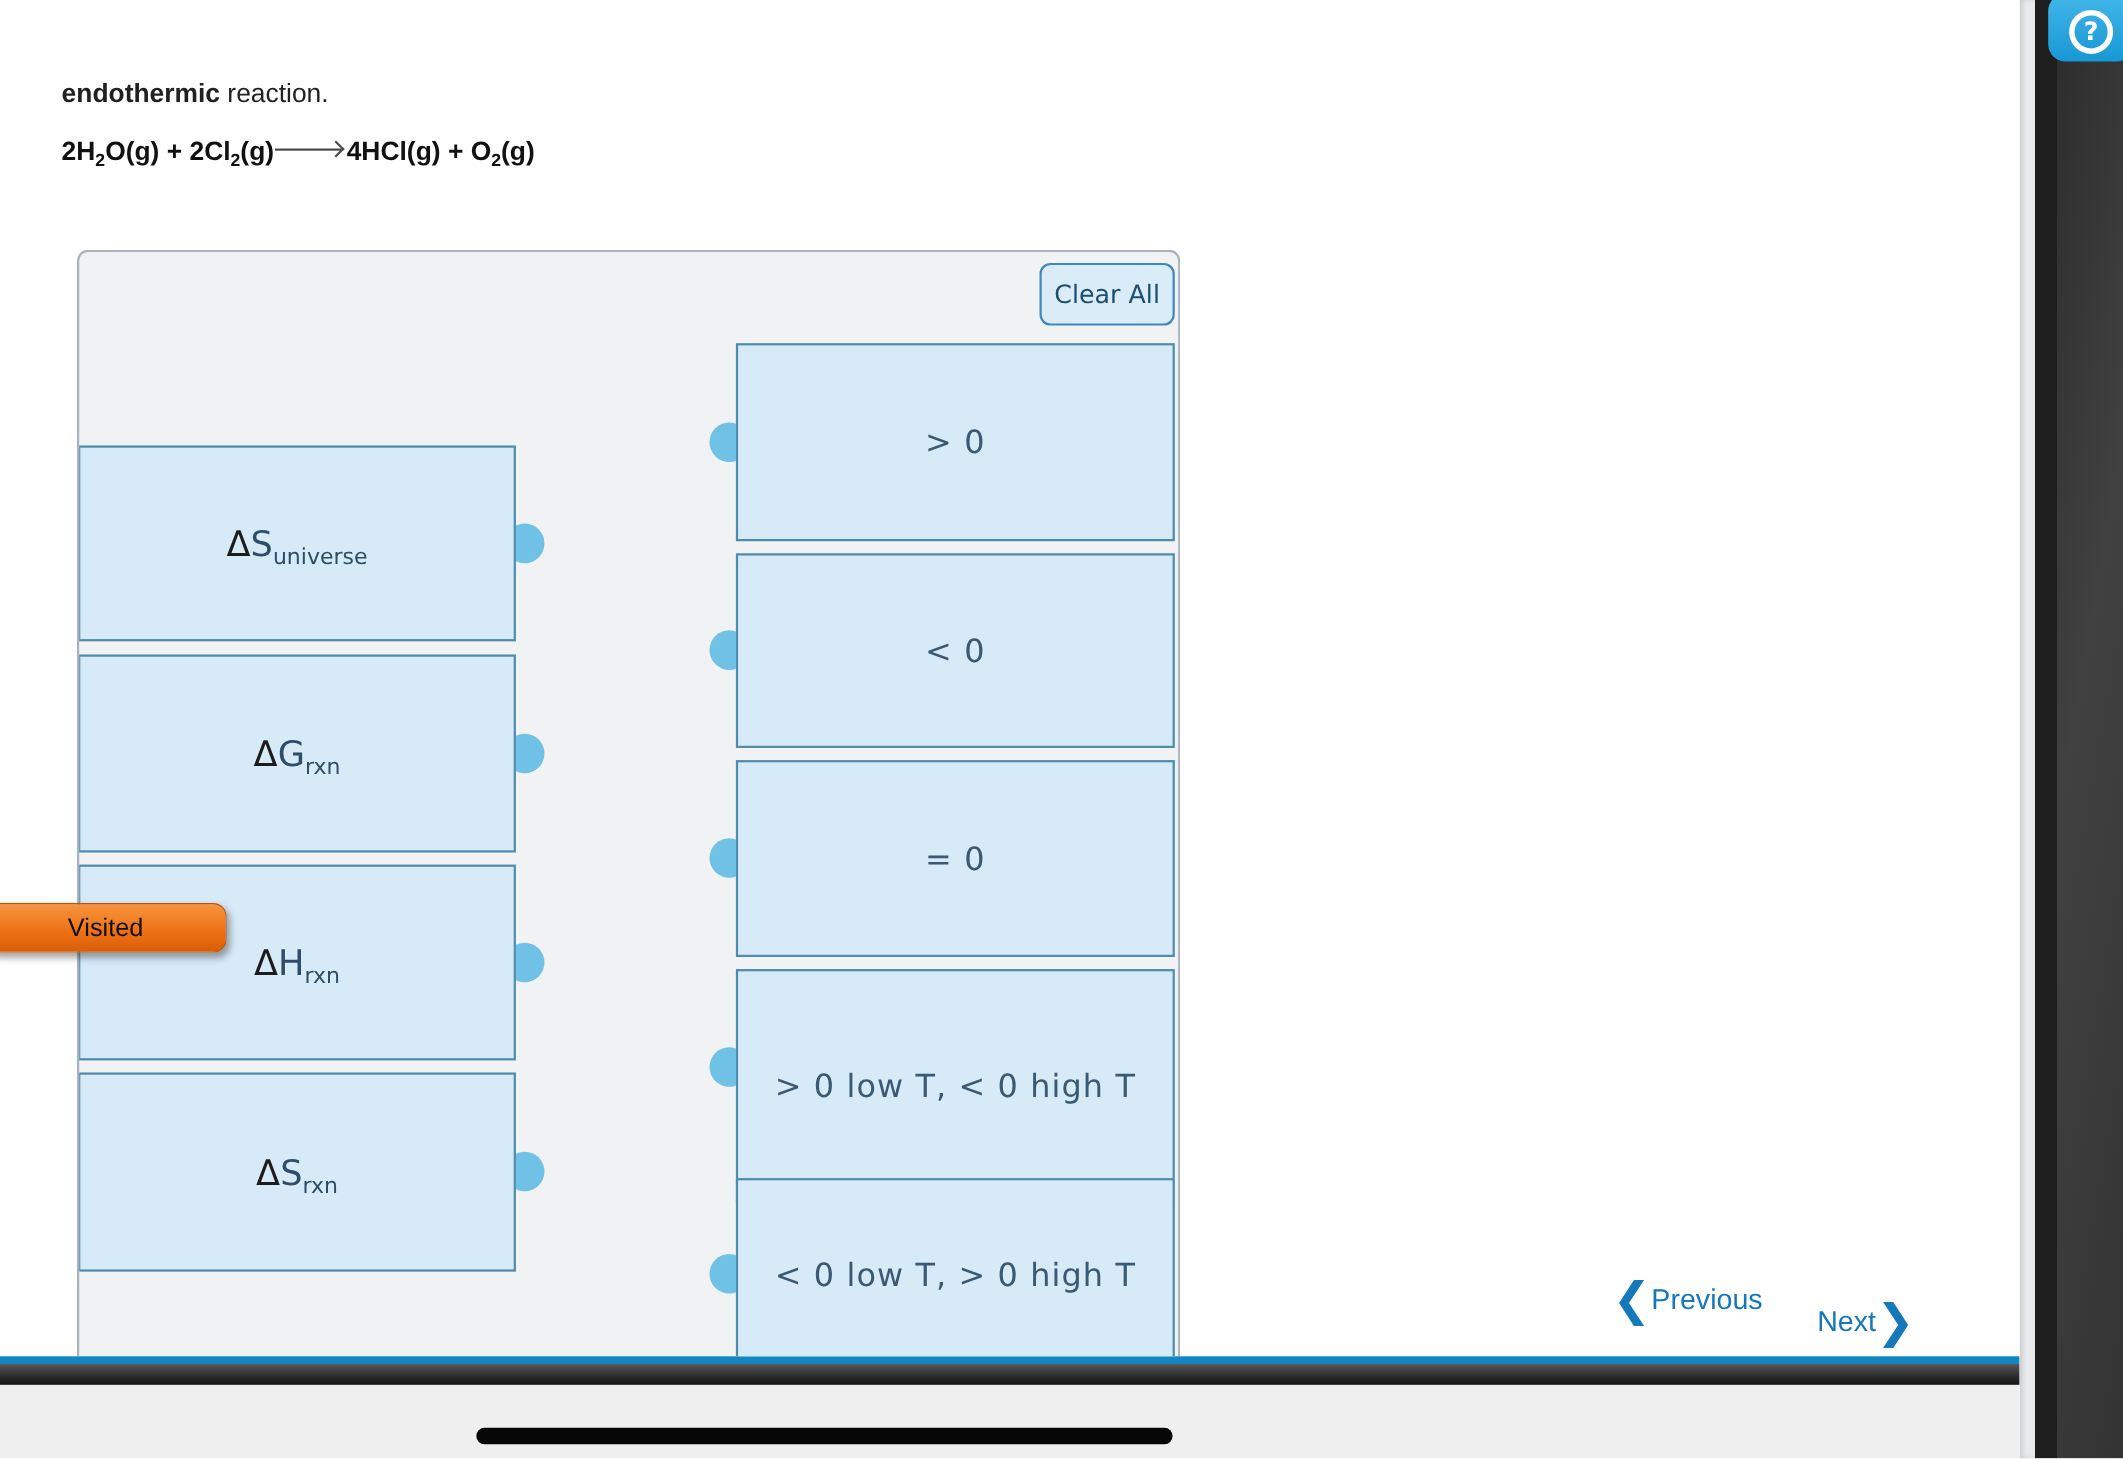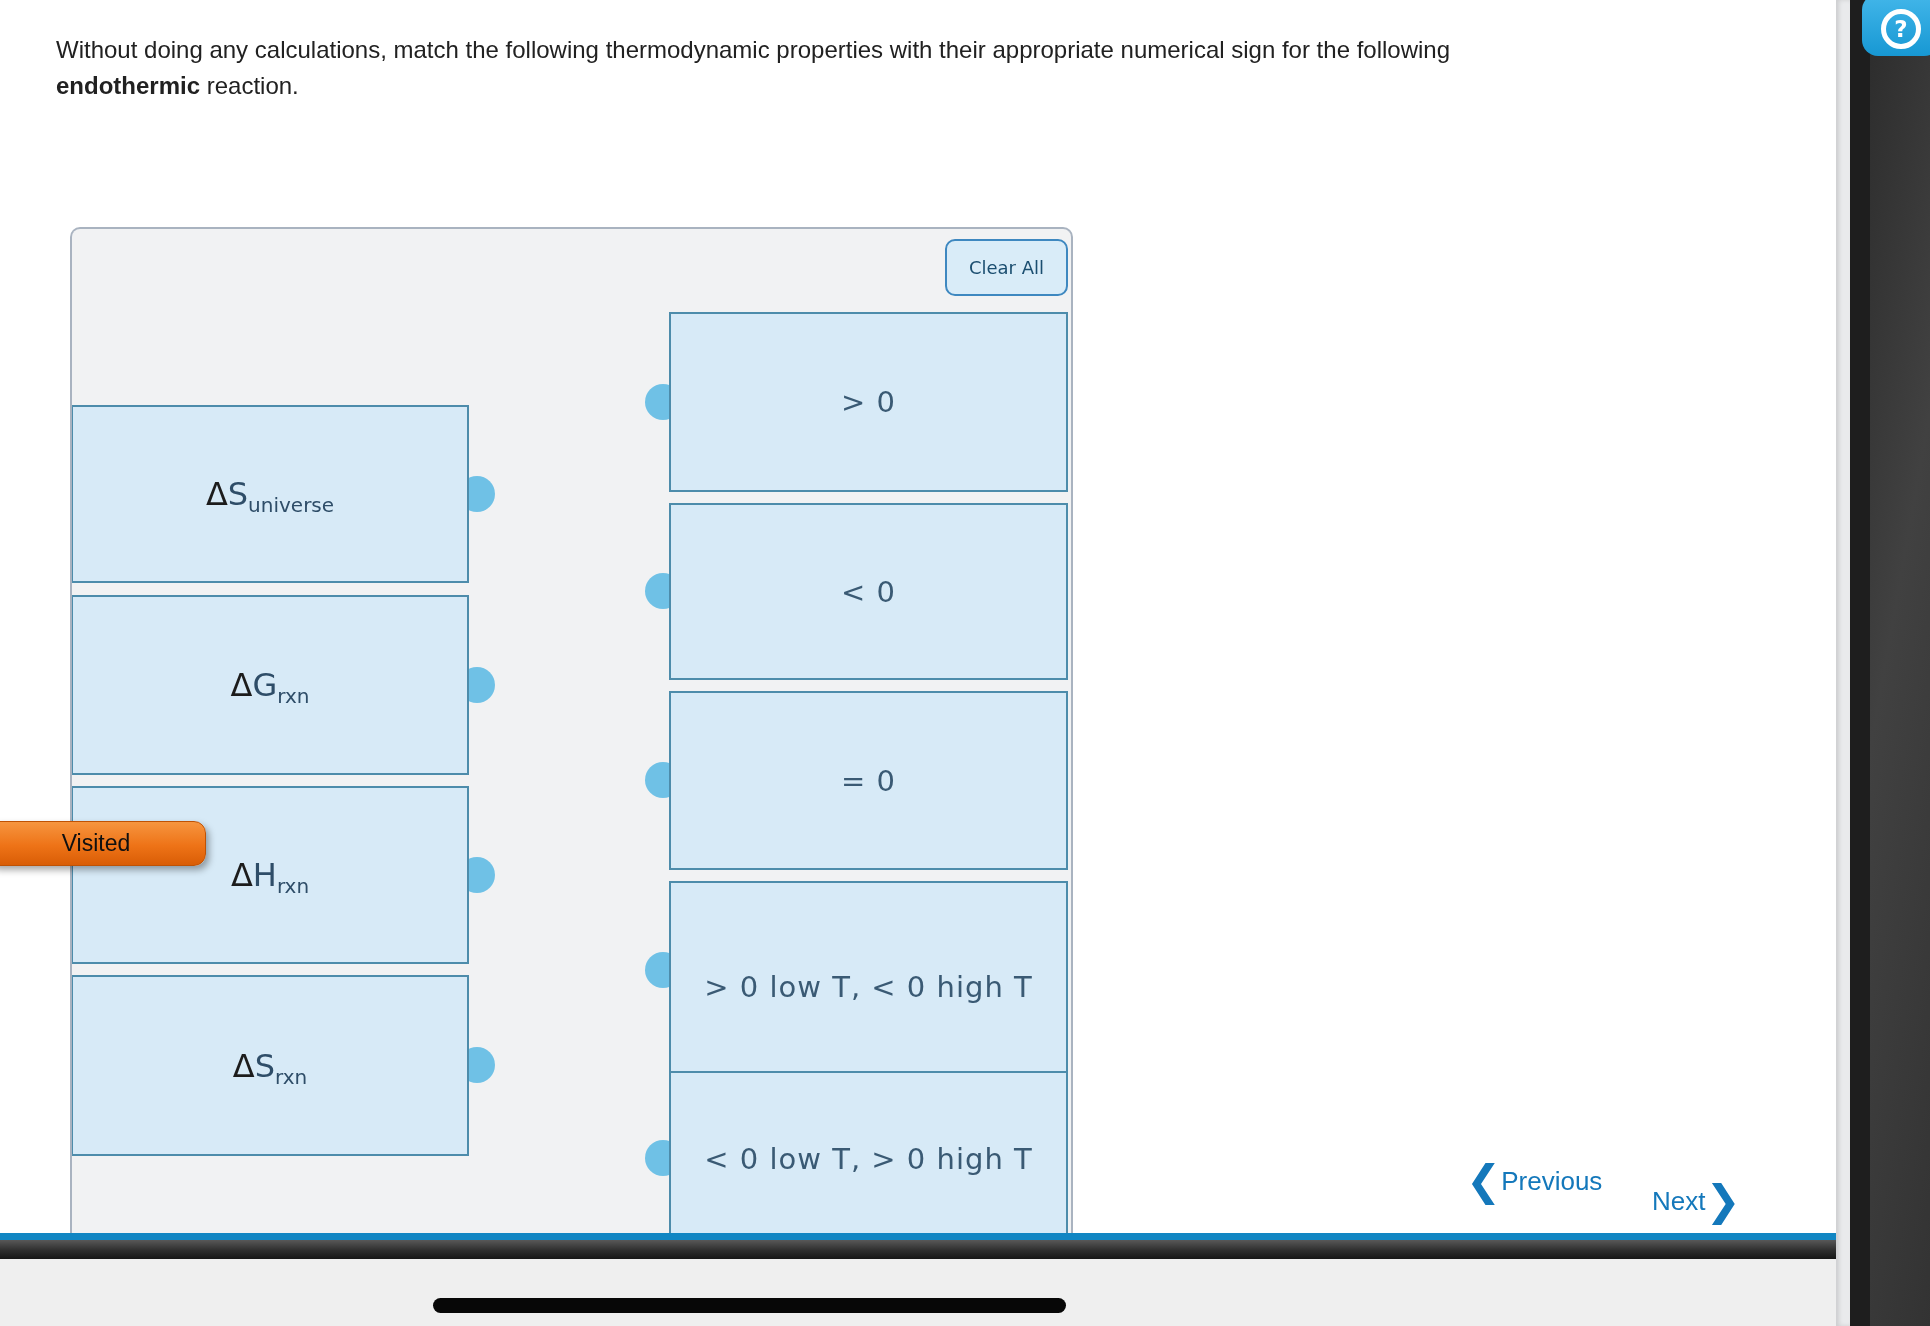--- a/index.html
+++ b/index.html
@@ -16,21 +16,21 @@
   .rx-arrow::before{content:"";position:absolute;left:0;right:4px;top:11px;height:2px;background:#4a4a4a;}
   .rx-arrow::after{content:"";position:absolute;right:3px;top:6px;width:9px;height:9px;
        border-top:2px solid #4a4a4a;border-right:2px solid #4a4a4a;transform:rotate(45deg);}
 
   
   .panel{position:absolute;left:70px;top:227px;width:1003px;height:1006px;box-sizing:border-box;
          background:#f1f2f3;border:2px solid #a9b3c0;border-bottom:none;
          border-radius:10px 10px 0 0;overflow:hidden;}
   .clear-all{position:absolute;left:873px;top:10px;width:123px;height:57px;box-sizing:border-box;
          background:#d9ecf8;border:2px solid #3e88c0;border-radius:10px;
-         font-family:"DejaVu Sans",sans-serif;font-size:18px;color:#1b4e70;cursor:pointer;}
+         font-family:"DejaVu Sans",sans-serif;font-size:23px;color:#1b4e70;cursor:pointer;}
   .mbox{position:absolute;box-sizing:border-box;background:#d7eaf7;border:2px solid #4d8cab;
         display:flex;align-items:center;justify-content:center;z-index:2;}
   .left-box{left:-1px;width:398px;}
   .right-box{left:597px;width:399px;}
   .dot{position:absolute;width:36px;height:36px;border-radius:50%;background:#6fc1e6;z-index:1;}
   .sym{font-family:"DejaVu Sans",sans-serif;font-size:32px;color:#2e4d68;}
   .sym .delta{color:#1c1c1c;}
   .sym sub{font-size:20px;line-height:0;}
   .opt{font-family:"DejaVu Sans",sans-serif;font-size:29px;color:#3a5a74;letter-spacing:1px;}
 
@@ -66,22 +66,23 @@
         display:flex;align-items:center;justify-content:center;cursor:pointer;}
   .help-ring{width:30px;height:30px;margin-top:8px;border:5px solid #ffffff;border-radius:50%;
         display:flex;align-items:center;justify-content:center;
         color:#ffffff;font-weight:bold;font-size:23px;font-family:"DejaVu Sans",sans-serif;}
 </style>
 </head>
 <body>
 
 <div class="screen">
 
-  <p class="question"><span>Without doing any calculations, match the following thermodynamic properties with their appropriate numerical sign for the following</span><br><b>endothermic</b><span> reaction.</span></p>
+  <p class="question"><br><b>endothermic</b><span> reaction.</span></p>
 
+  <p class="equation"><span>2H</span><sub>2</sub><span>O(g) + 2Cl</span><sub>2</sub><span>(g)</span><span class="rx-arrow"></span><span>4HCl(g) + O</span><sub>2</sub><span>(g)</span></p>
 
   <div class="panel">
     <button class="clear-all">Clear All</button>
 
     <div class="dot" style="left:387px;top:247px"></div>
     <div class="dot" style="left:387px;top:438px"></div>
     <div class="dot" style="left:387px;top:628px"></div>
     <div class="dot" style="left:387px;top:818px"></div>
 
     <div class="dot" style="left:573px;top:155px"></div>

